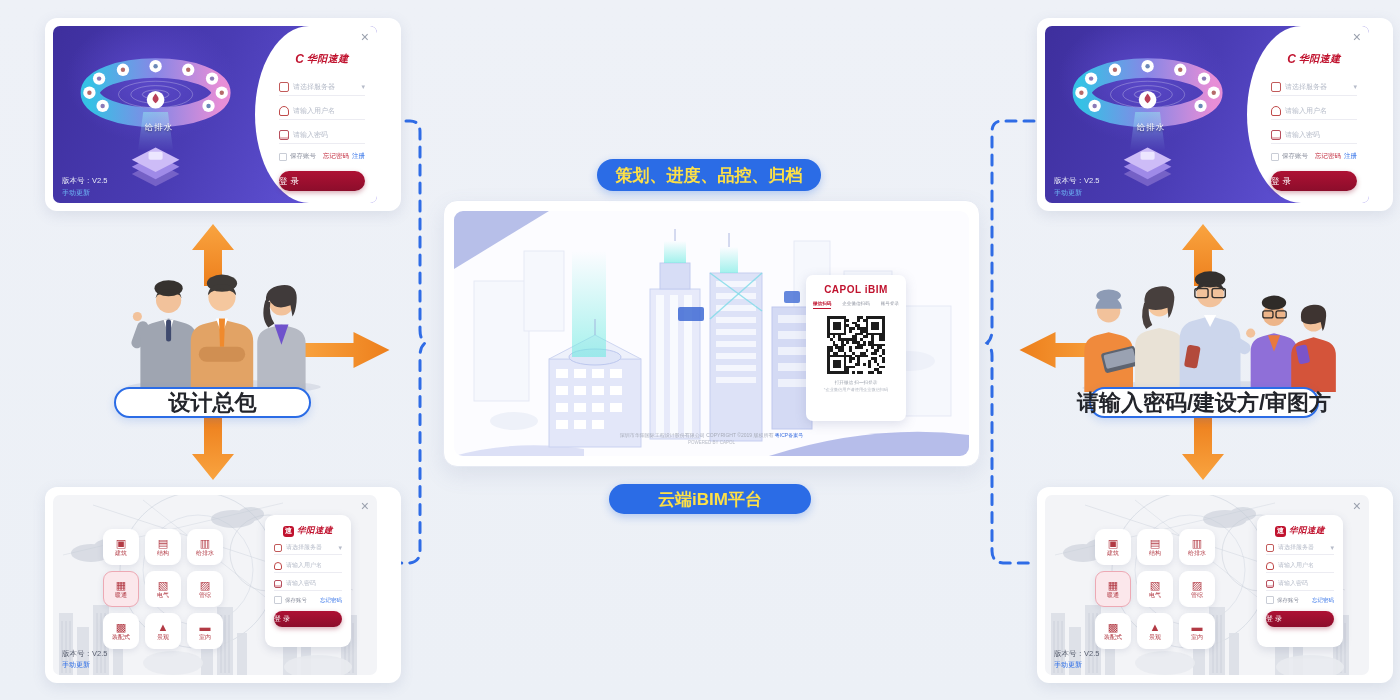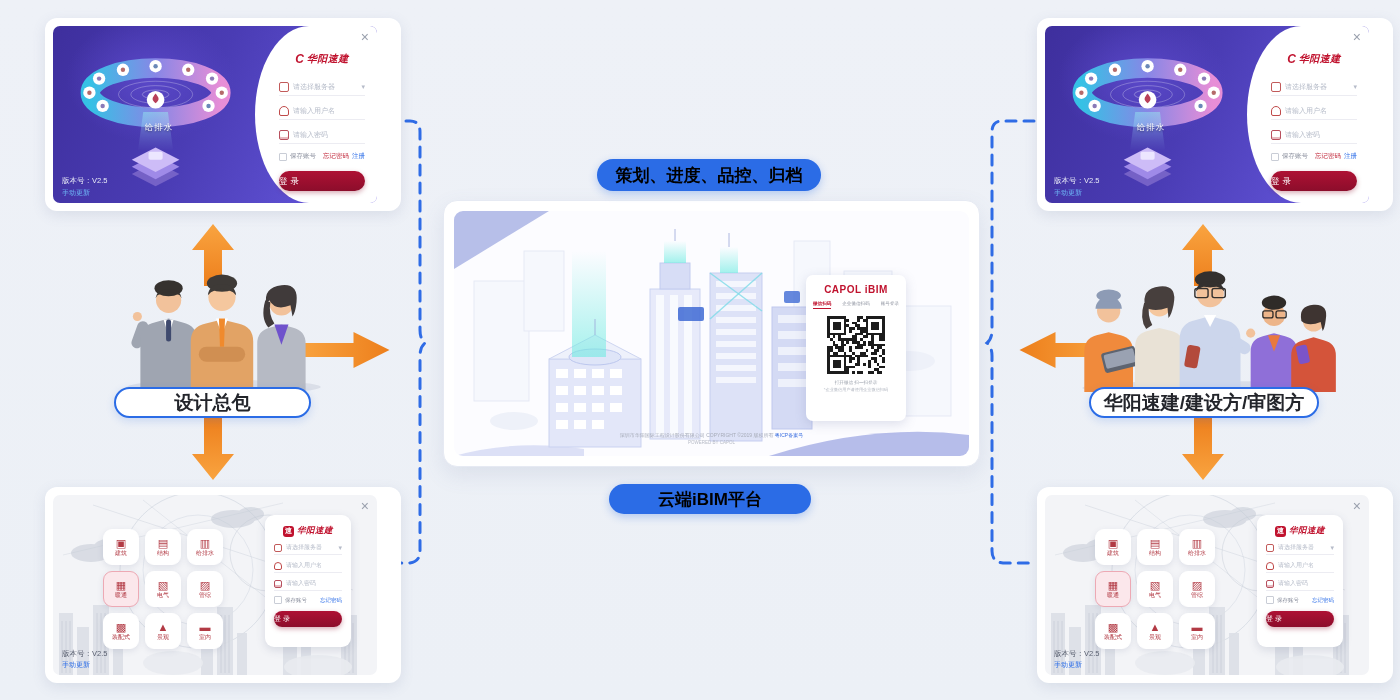--- a/index.html
+++ b/index.html
@@ -62,22 +62,22 @@
   .qr{width:58px;height:58px;margin:7px auto 0 auto;display:grid;grid-template-columns:repeat(21,1fr);grid-template-rows:repeat(21,1fr);background:#fff;outline:3px solid #fff;}
   .qr i{background:#1c1c1c;}
   .qr-hint{margin-top:6px;font-size:4.6px;color:#9aa0ab;}
   .qr-note{margin-top:2px;font-size:4.2px;color:#b3b8c2;}
   .cfooter{position:absolute;left:0;bottom:11px;width:100%;text-align:center;z-index:3;}
   .cfooter .l1{font-size:5px;color:#a7acb9;}
   .cfooter .l1 .blue{color:#3b6fe0;}
   .cfooter .l2{font-size:4.5px;color:#b7bbc6;margin-top:2px;}
   
   .pill{position:absolute;display:flex;align-items:center;justify-content:center;font-weight:700;z-index:6;white-space:nowrap;}
-  .pill.bluep{background:#2b6ce6;color:#000000;border-radius:17px;font-size:17px;box-shadow:0 3px 8px rgba(43,108,230,.30);}
-  .pill.rolep{background:#fff;border:2.5px solid #2b6ce6;color:#23252b;border-radius:17px;font-size:19px;box-shadow:0 3px 8px rgba(43,108,230,.18);}
+  .pill.bluep{background:#2b6ce6;color:#fde047;border-radius:17px;font-size:17px;box-shadow:0 3px 8px rgba(43,108,230,.30);}
+  .pill.rolep{background:#fff;border:2.5px solid #2b6ce6;color:#23252b;border-radius:17px;font-size:22px;box-shadow:0 3px 8px rgba(43,108,230,.18);}
   
   .arrow{position:absolute;z-index:3;}
   .people{position:absolute;z-index:4;}
 </style>
 </head>
 <body>
 
 <svg width="0" height="0" style="position:absolute" aria-hidden="true">
   <defs>
     <linearGradient id="ringG" x1="0" y1="0" x2="1" y2="0">
@@ -835,21 +835,21 @@
       <div class="cfooter">
         <div class="l1"><span>深圳市华阳国际工程设计股份有限公司 COPYRIGHT ©2019 版权所有</span> <span class="blue">粤ICP备案号</span></div>
         <div class="l2">POWERED BY CAPOL</div>
       </div>
     </div>
   </div>
 
   <div class="pill bluep" style="left:597px;top:159px;width:224px;height:32px;">策划、进度、品控、归档</div>
   <div class="pill bluep" style="left:609px;top:484px;width:202px;height:30px;">云端iBIM平台</div>
   <div class="pill rolep" style="left:114px;top:387px;width:193px;height:27px;">设计总包</div>
-  <div class="pill rolep" style="left:1089px;top:387px;width:226px;height:27px;">华阳速建/建设方/审图方</div>
+  <div class="pill rolep" style="left:1089px;top:387px;width:226px;height:27px;">请输入密码/建设方/审图方</div>
 
   <svg class="arrow" style="left:190px;top:224px;" width="46" height="64" viewBox="0 0 44 64">
       <use href="#arrow-up-art"></use>
     </svg>
   <svg class="arrow" style="left:296px;top:330px;" width="95" height="40" viewBox="0 0 92 40">
       <use href="#arrow-right-art"></use>
     </svg>
   <svg class="arrow" style="left:190px;top:416px;transform:rotate(180deg);" width="46" height="64" viewBox="0 0 44 64">
       <use href="#arrow-up-art"></use>
     </svg>

